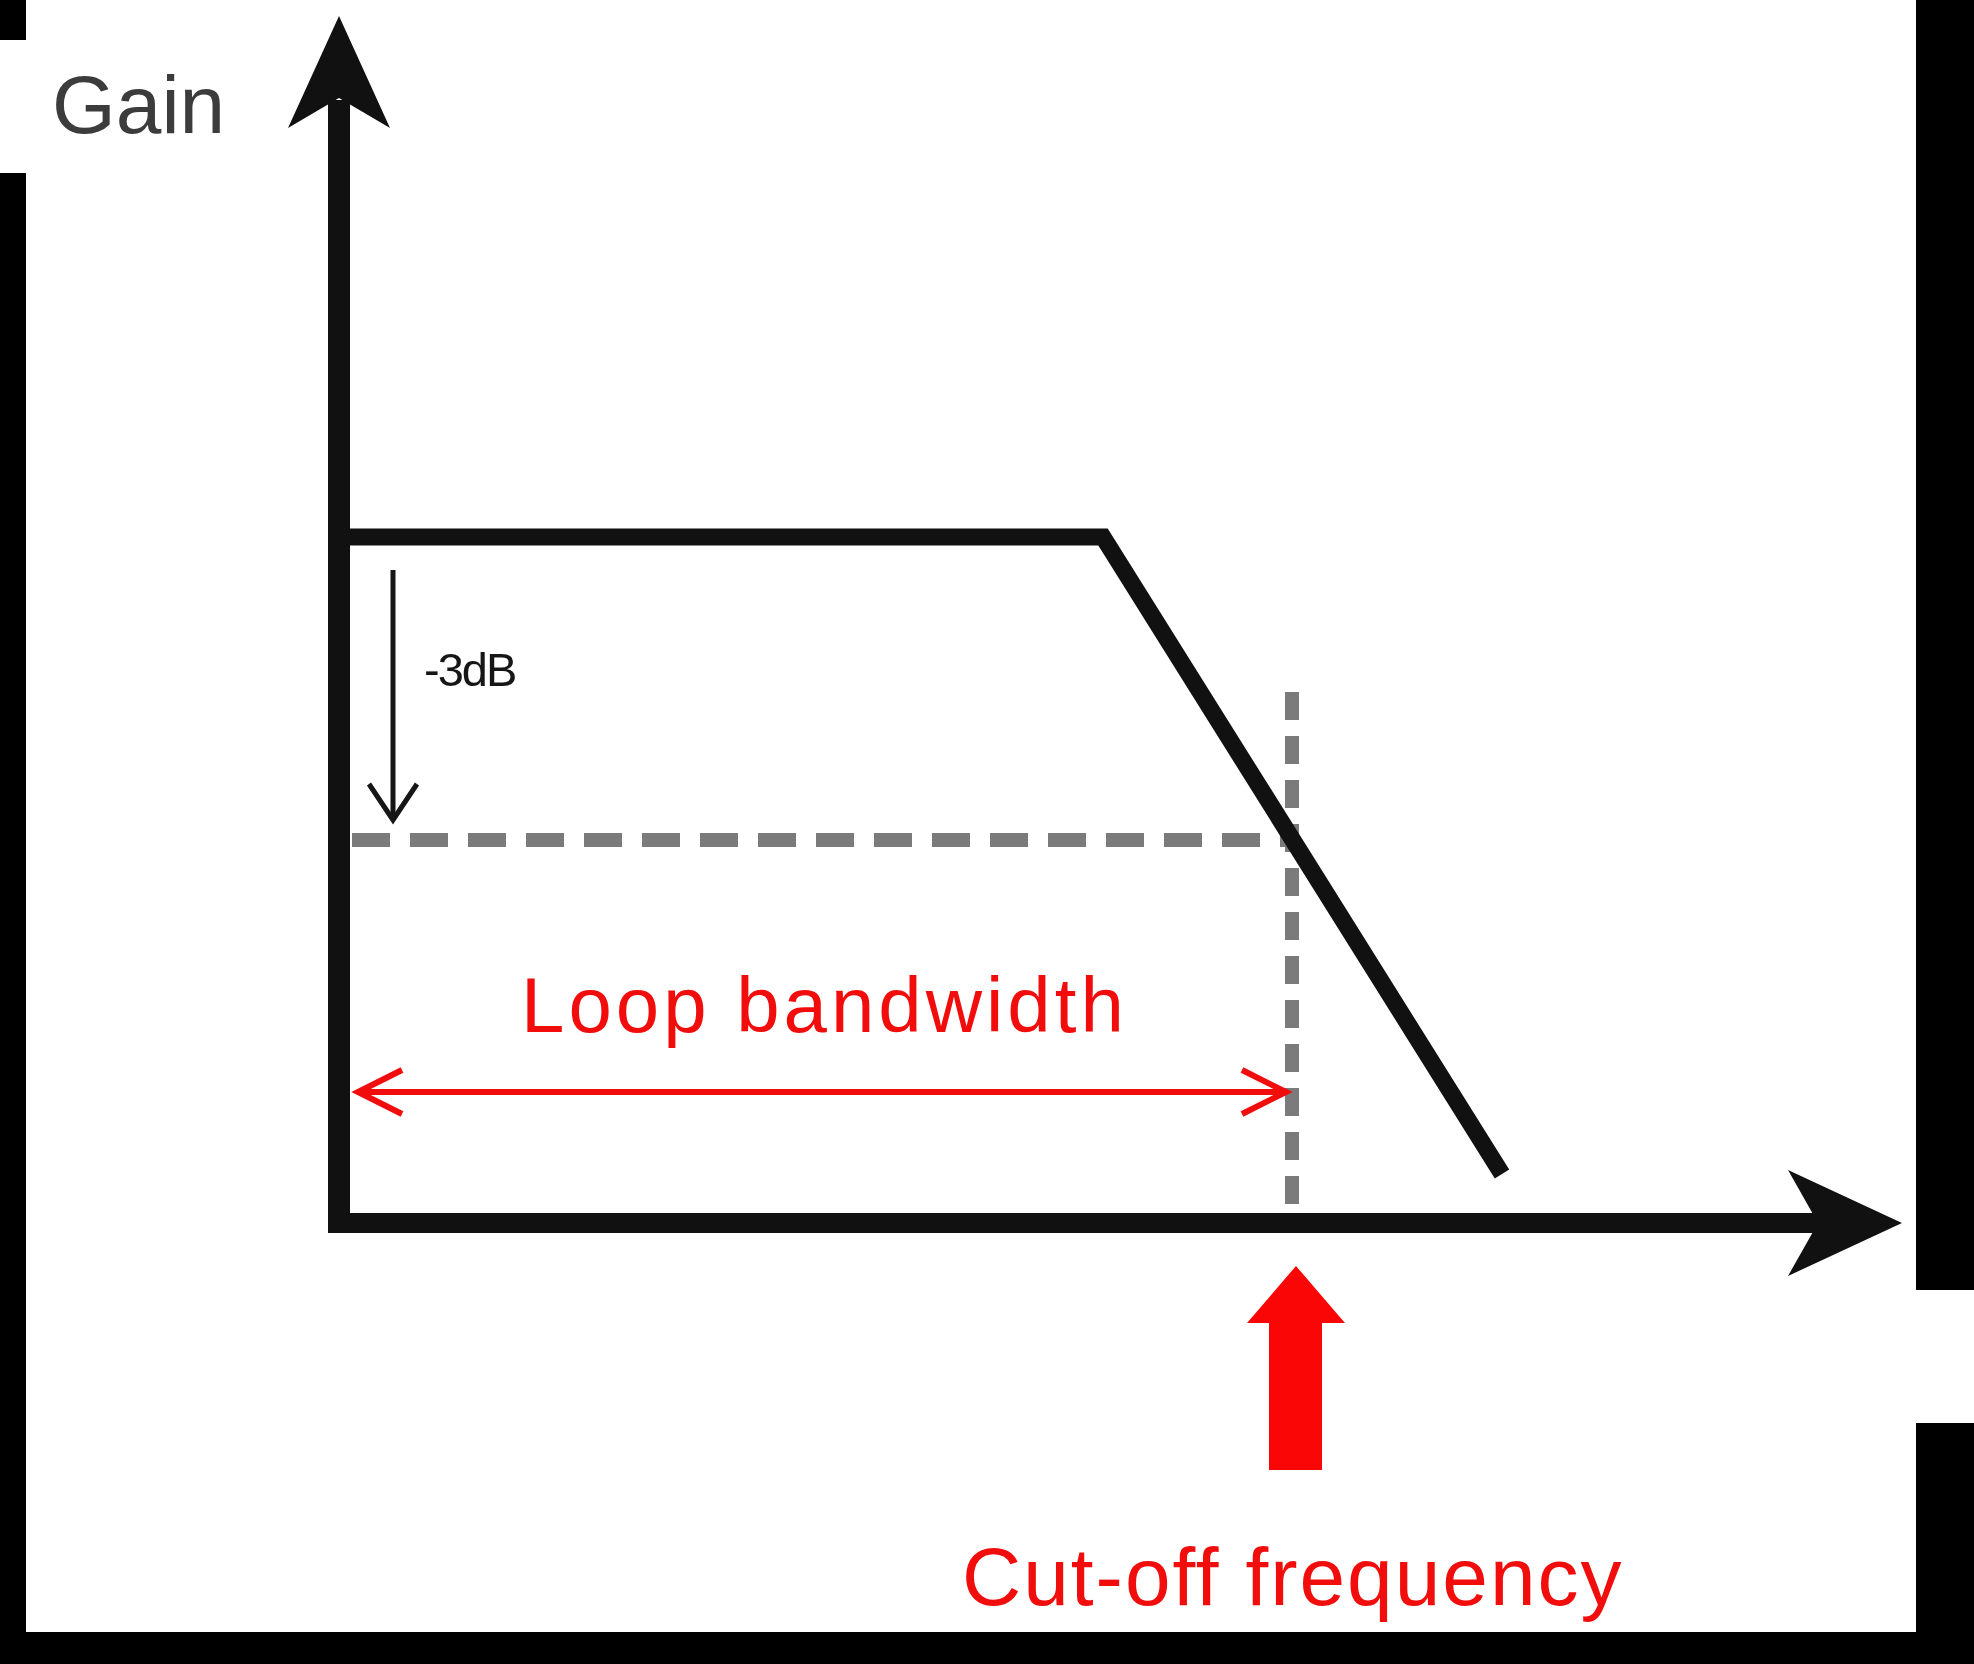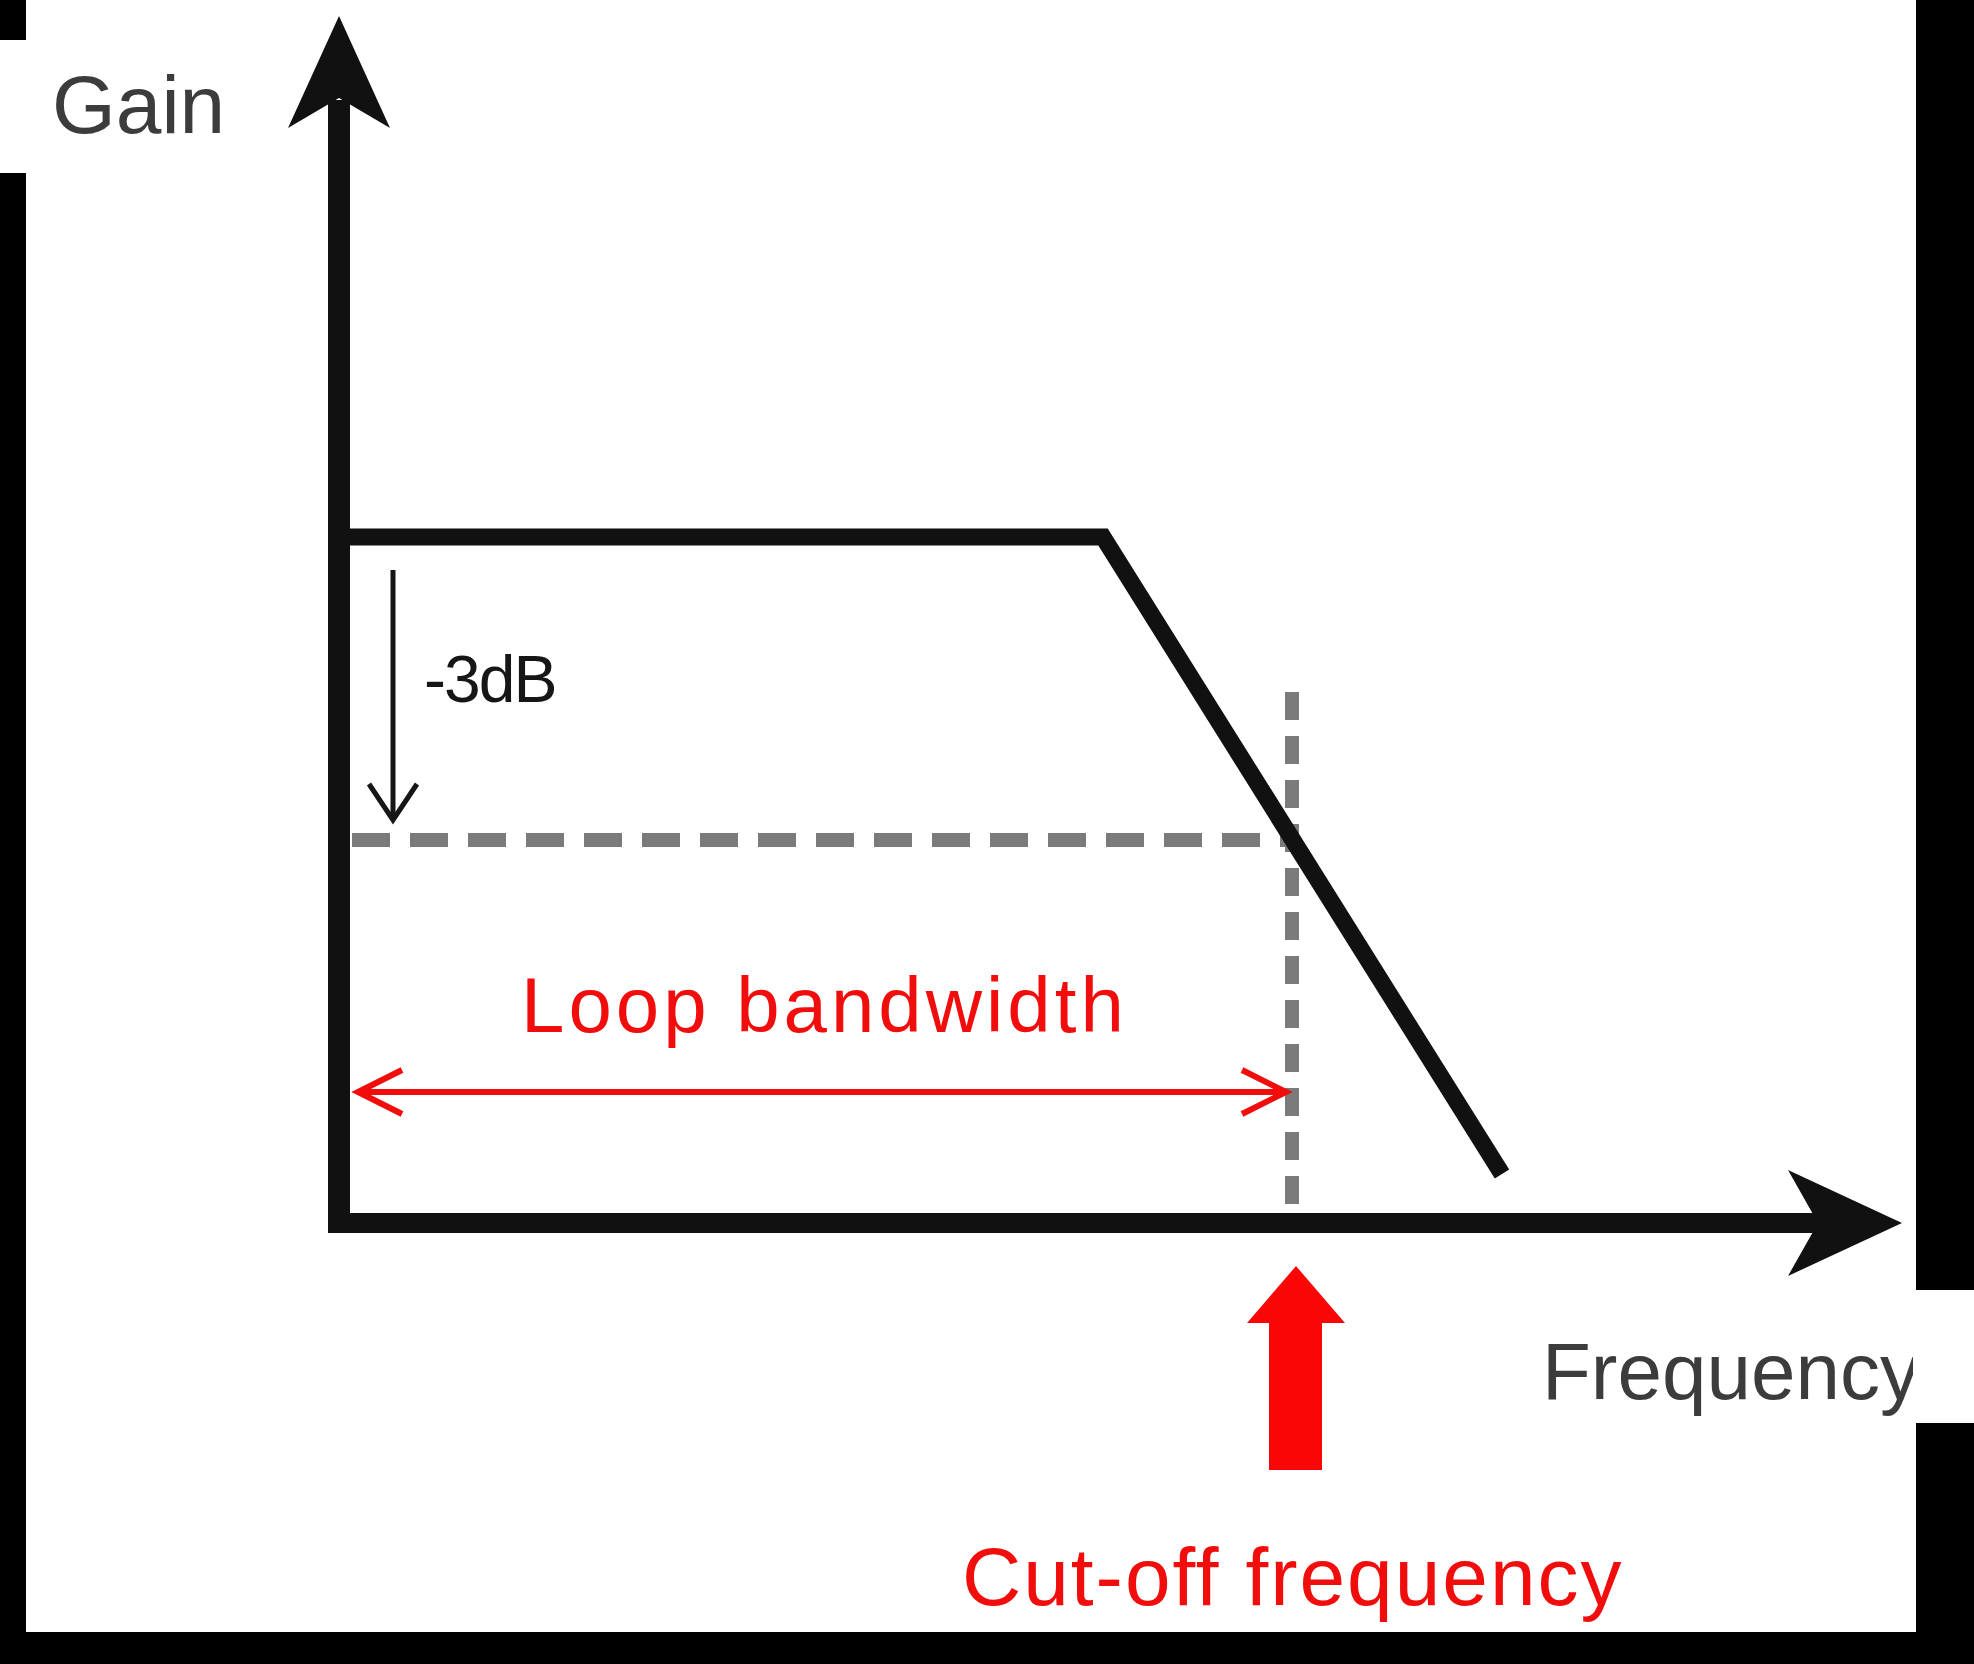--- a/index.html
+++ b/index.html
@@ -18,21 +18,21 @@
   
   .border-left{left:0;top:0;width:26px;height:1664px;background:var(--border);}
   .border-right{left:1916px;top:0;width:58px;height:1664px;background:var(--border);}
   .border-bottom{left:0;top:1632px;width:1974px;height:32px;background:var(--border);}
   .notch-left{left:0;top:40px;width:26px;height:133px;background:var(--background);}
   .notch-right{left:1913px;top:1290px;width:61px;height:133px;background:var(--background);}
   
   .lbl{position:absolute;white-space:nowrap;line-height:1;}
   .gain-label{left:52px;top:64px;font-size:82px;color:var(--axis-text);}
   .freq-label{left:1542px;top:1332px;font-size:80px;color:var(--axis-text);}
-  .db-label{left:424px;top:646px;font-size:66px;color:var(--annotation-text);letter-spacing:-2px;}
+  .db-label{left:424px;top:646px;font-size:47px;color:var(--annotation-text);letter-spacing:-2px;}
   .loopbw-label{left:510px;top:966px;font-size:78px;color:var(--accent-red);letter-spacing:4px;margin-left:11px;}
   .cutoff-label{left:962px;top:1536px;font-size:82px;color:var(--accent-red);letter-spacing:2px;}
   
   .axis-stroke{stroke:var(--axis);fill:none;}
   .axis-fill{fill:var(--axis);stroke:none;}
   .curve-stroke{stroke:var(--curve);fill:none;}
   .dash-stroke{stroke:var(--dashed-gray);fill:none;}
   .thin-black{stroke:var(--annotation-text);fill:none;}
   .red-stroke{stroke:var(--accent-red);fill:none;}
   .red-fill{fill:var(--arrow-red);stroke:none;}
@@ -61,21 +61,20 @@
     <line class="red-stroke" x1="360" y1="1092" x2="1284" y2="1092" stroke-width="6"></line>
     <polyline class="red-stroke" points="402,1070 358,1092 402,1114" stroke-width="6"></polyline>
     <polyline class="red-stroke" points="1242,1070 1286,1092 1242,1114" stroke-width="6"></polyline>
 
     <polygon class="red-fill" points="1296,1266 1345,1323 1322,1323 1322,1470 1269,1470 1269,1323 1247,1323"></polygon>
   </svg>
 
   <div class="lbl gain-label">Gain</div>
   <div class="lbl db-label">-3dB</div>
   <div class="lbl loopbw-label">Loop bandwidth</div>
-  <div class="lbl freq-label">Frequency</div>
   <div class="lbl cutoff-label">Cut-off frequency</div>
 
   <div class="abs border-left"></div>
   <div class="abs border-right"></div>
   <div class="abs border-bottom"></div>
   <div class="abs notch-left"></div>
   <div class="abs notch-right"></div>
 
 </div>
 

